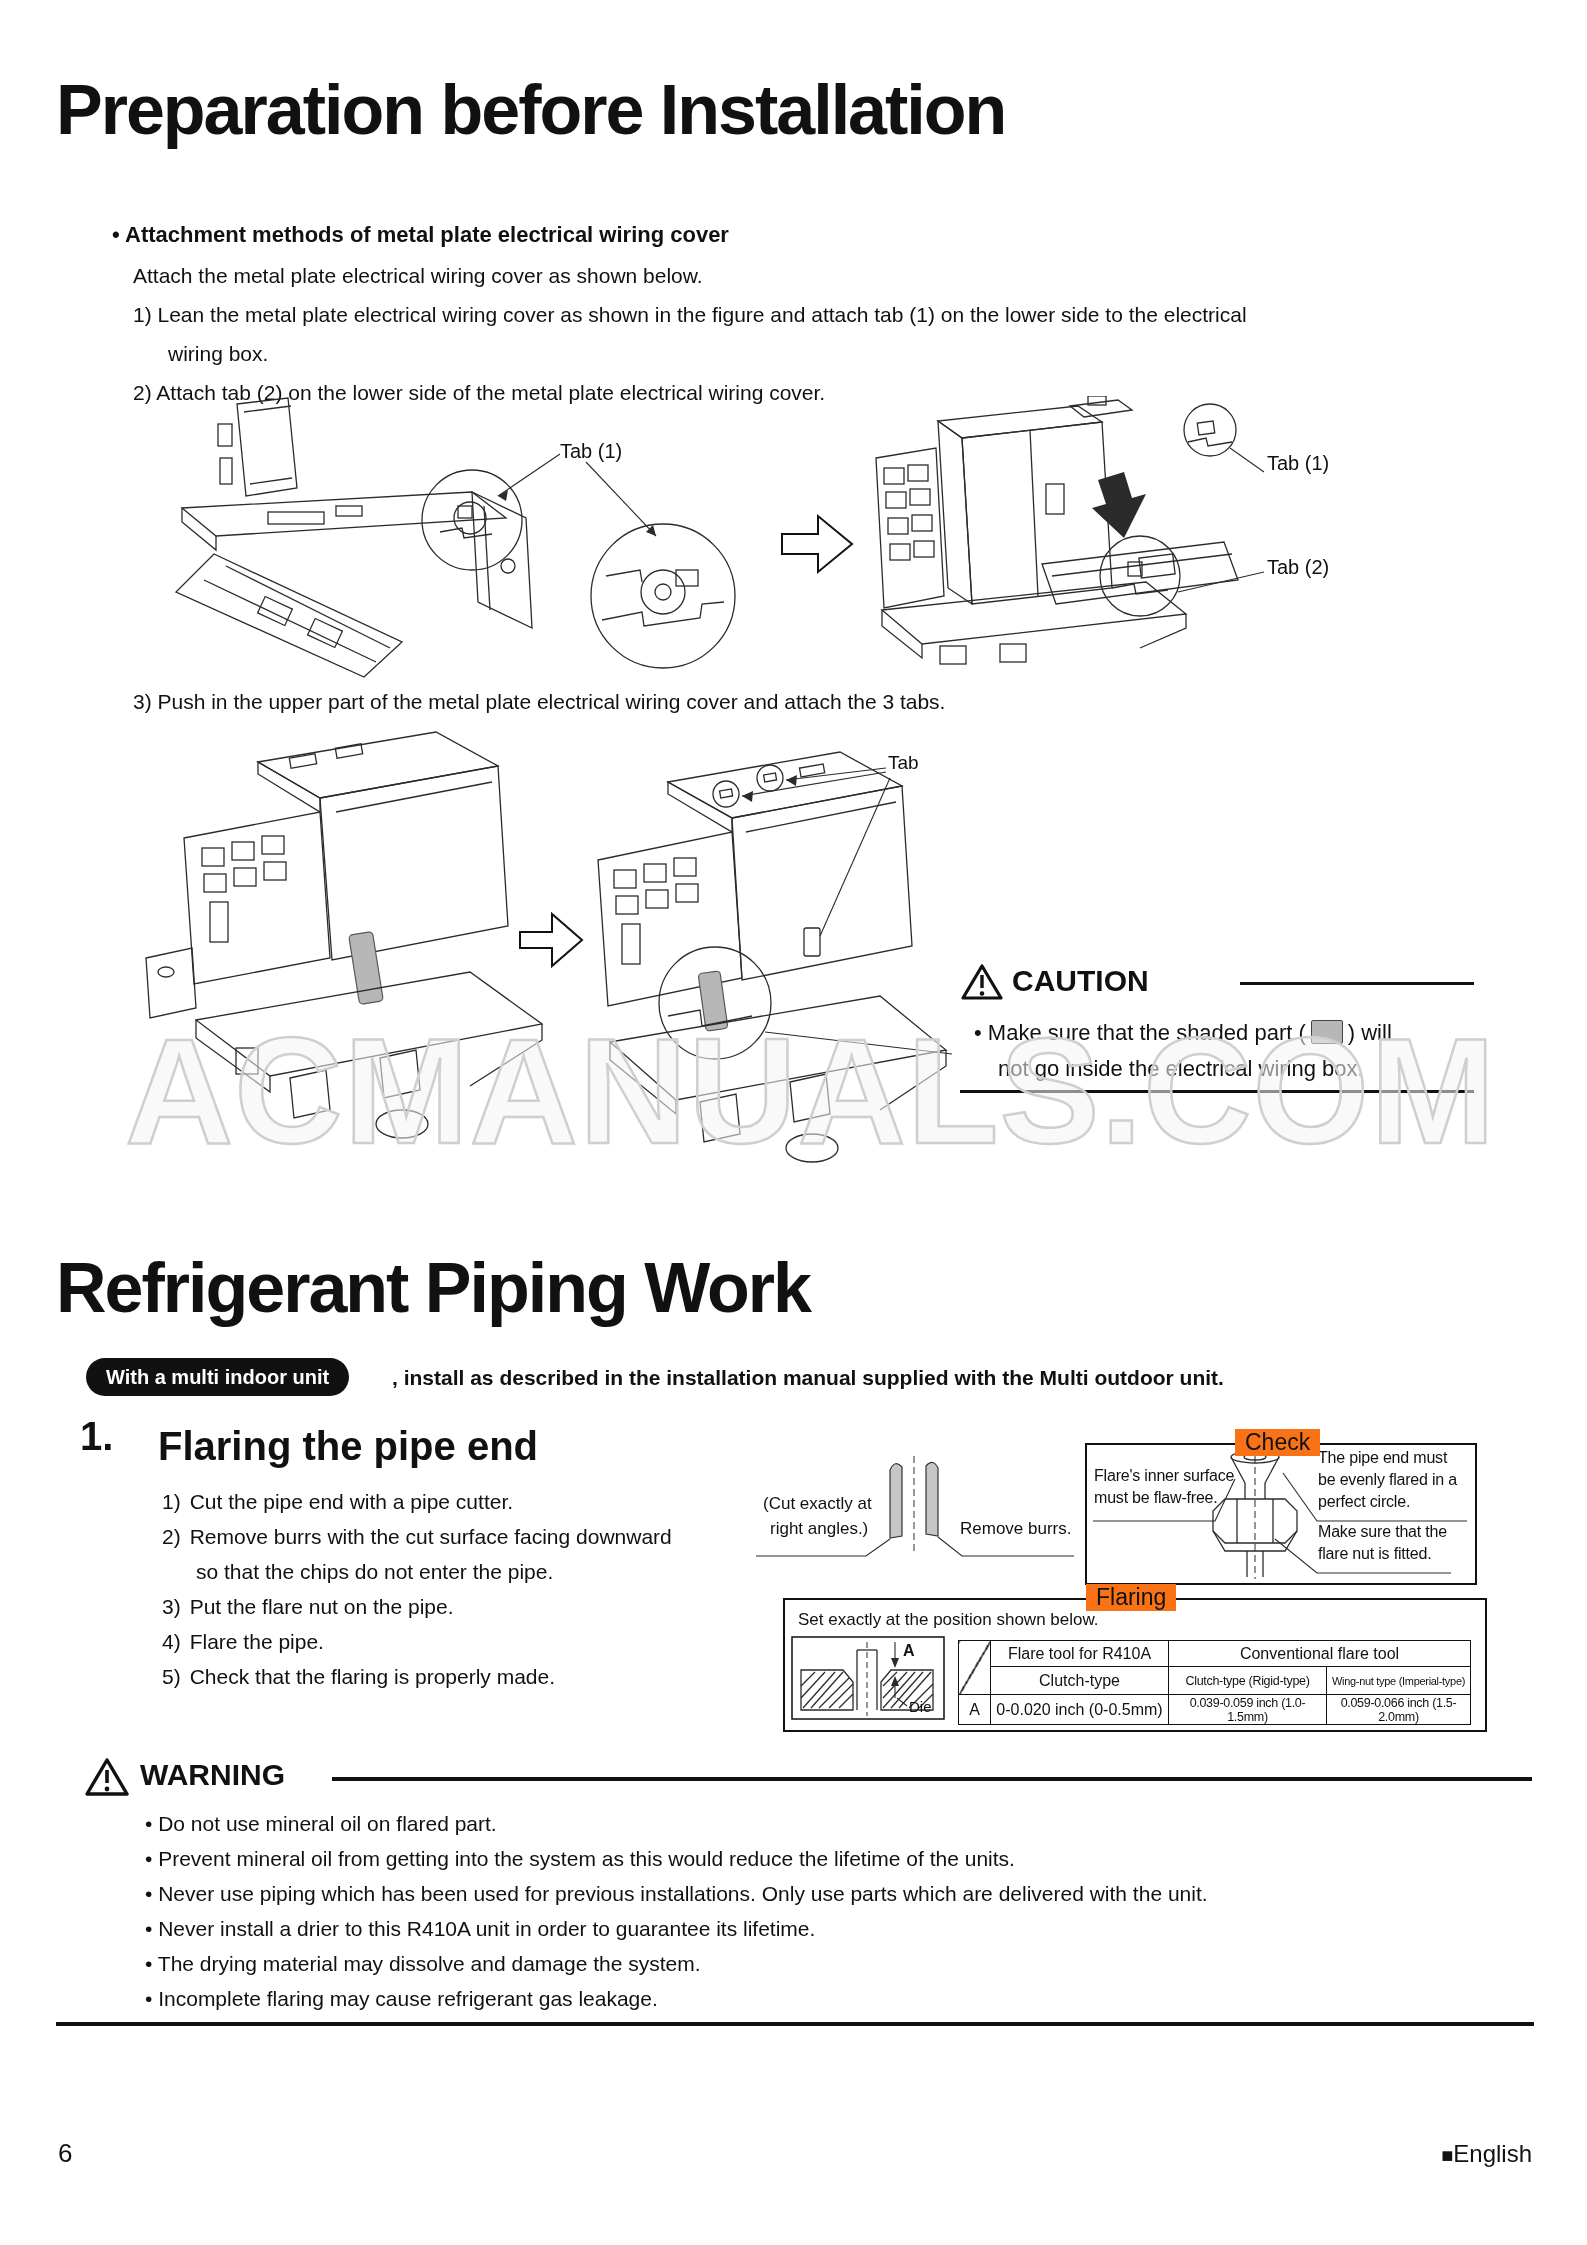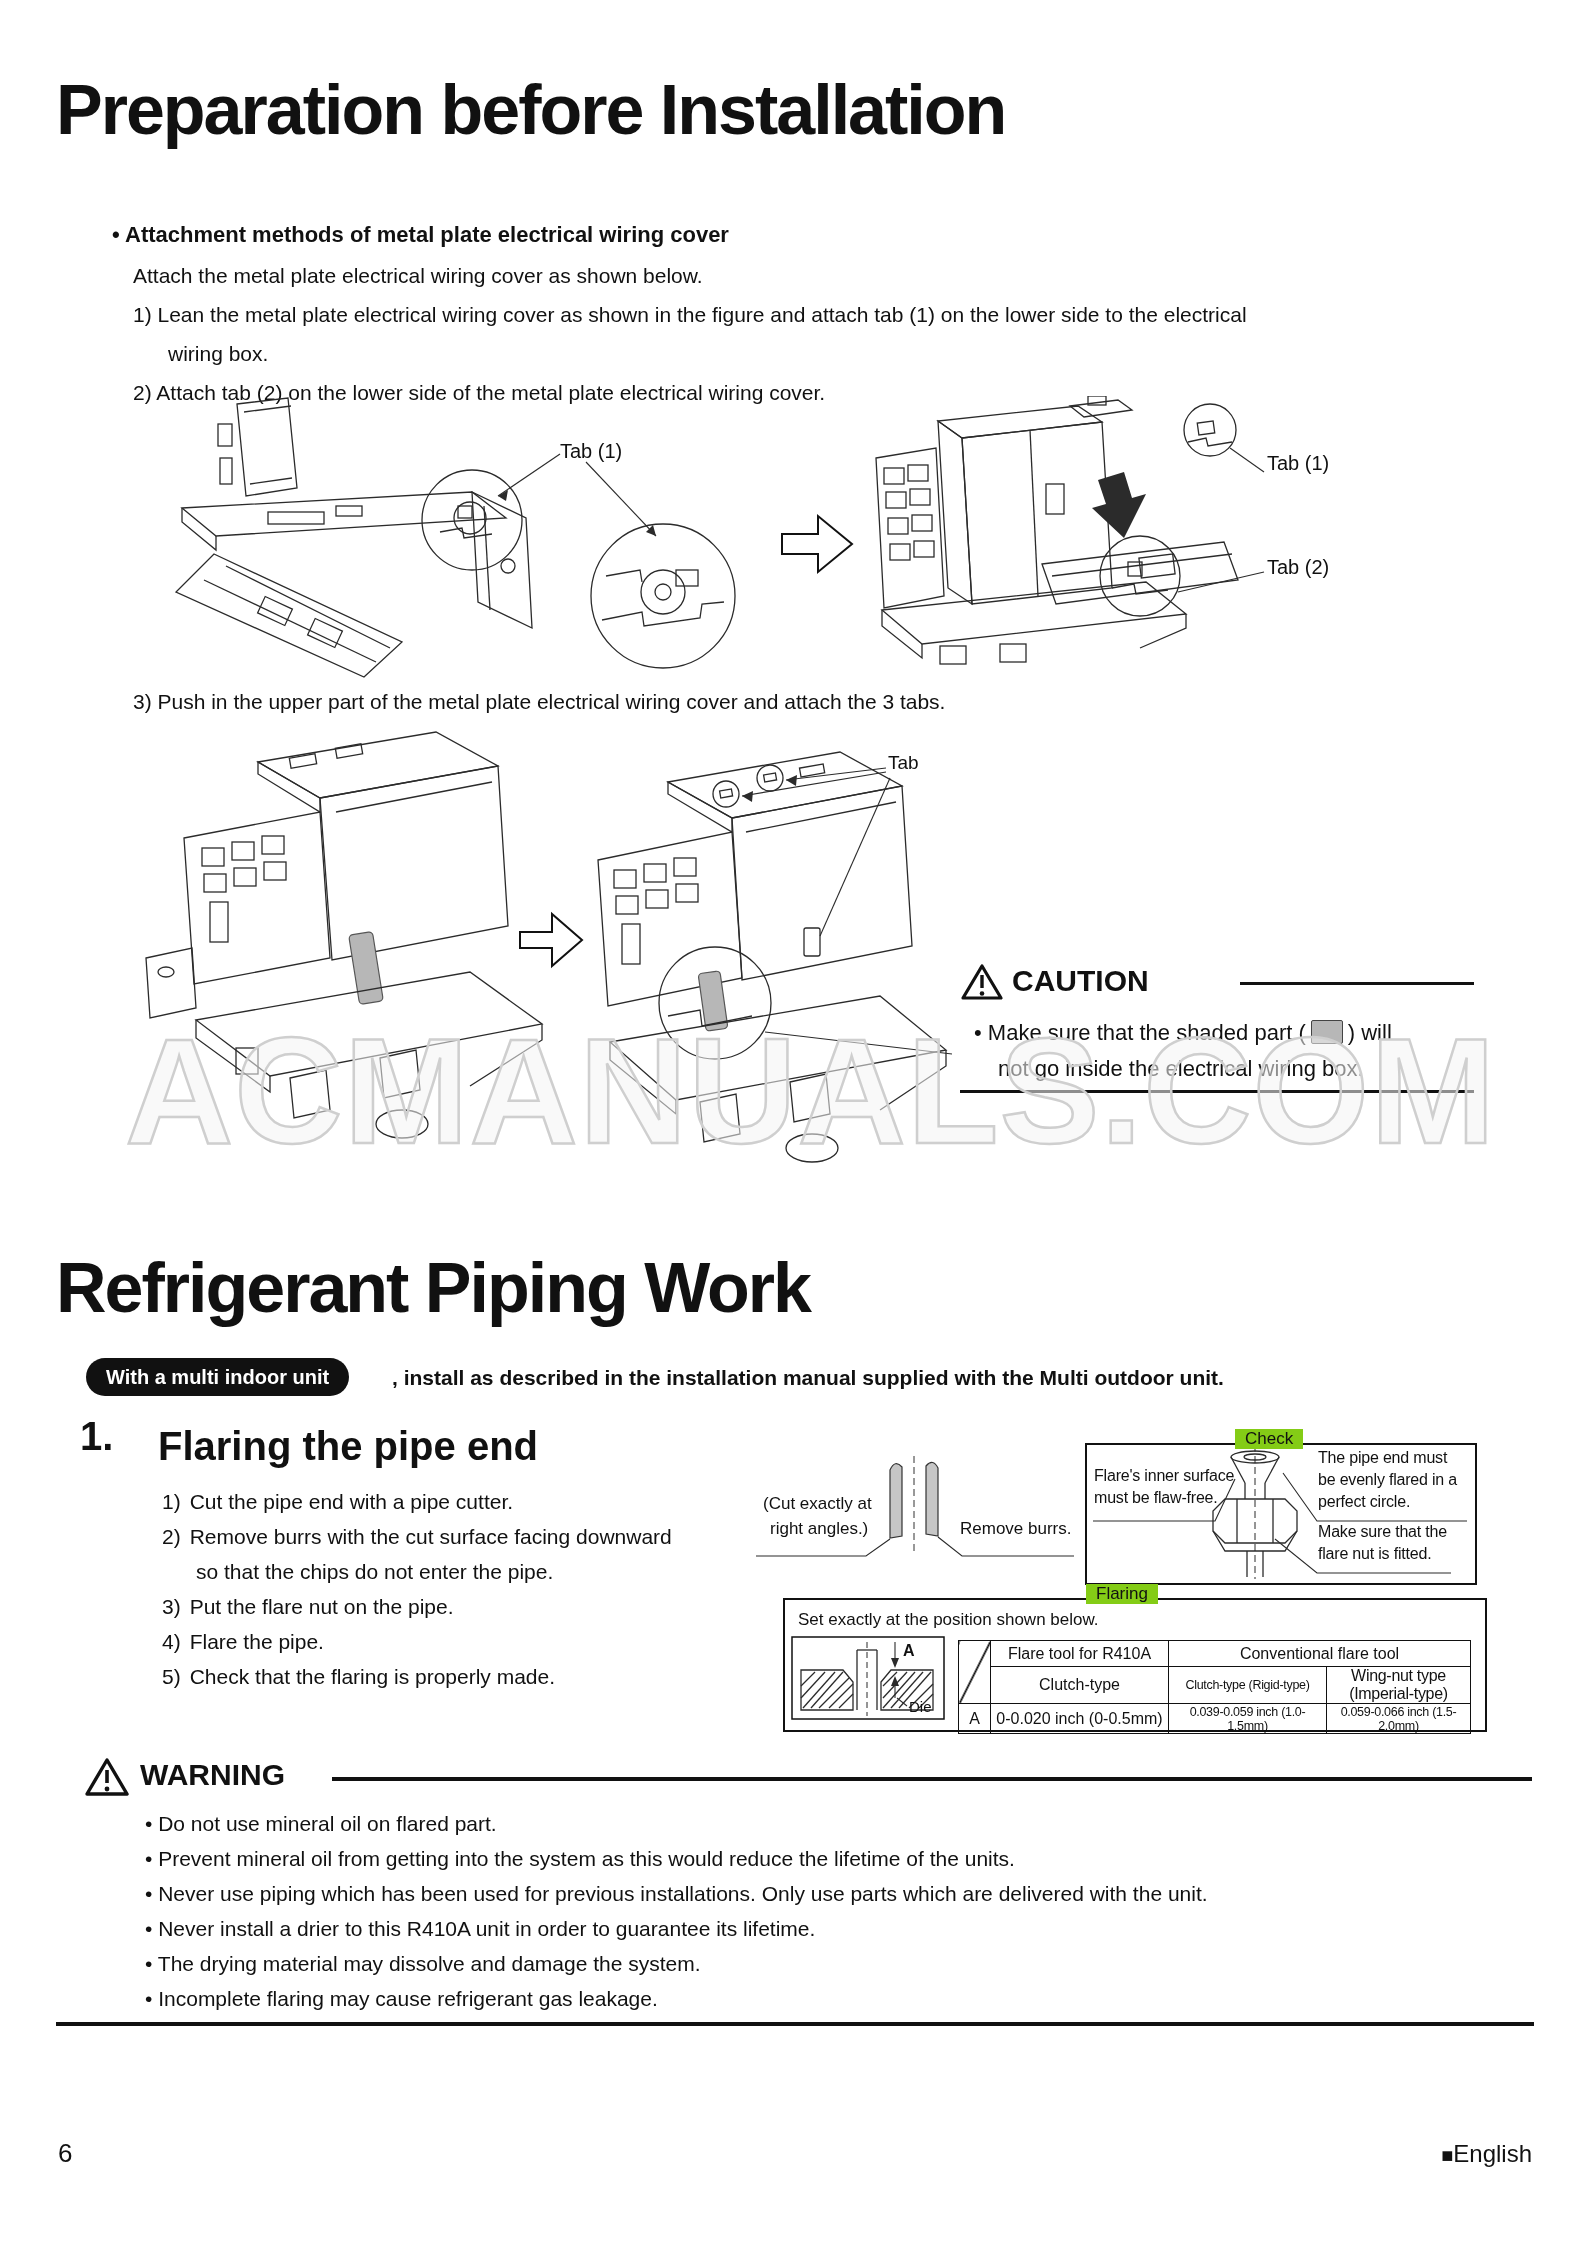--- a/index.html
+++ b/index.html
@@ -19,27 +19,27 @@
   .art{stroke:#2b2b2b;stroke-width:1.3;fill:none;}
   .artbold{stroke:#111;stroke-width:2;fill:none;}
   .shade{fill:#b7b7b7;stroke:#555;stroke-width:1.2;}
   .leader{stroke:#2b2b2b;stroke-width:1.1;fill:none;}
   .ah{fill:#2b2b2b;stroke:none;}
   .watermark{font-size:150px;font-weight:700;white-space:nowrap;
      color:rgba(244,244,244,0.55);-webkit-text-stroke:2.5px #cfcfcf;letter-spacing:1px;z-index:6;pointer-events:none;}
   .badge{background:#111;color:#fff;border-radius:19px;height:38px;line-height:38px;
      padding:0 20px;font-size:20px;font-weight:700;white-space:nowrap;}
   .boxframe{border:2.5px solid #111;background:transparent;}
-  .boxtitle{font-size:17px;background:#84cc16;padding:0 10px;white-space:nowrap;z-index:3;}
+  .boxtitle{font-size:23px;background:#f97316;padding:0 10px;white-space:nowrap;z-index:3;}
   .swatch{display:inline-block;width:30px;height:22px;background:#b7b7b7;border:1.5px solid #444;
      border-radius:2px;vertical-align:-4px;margin:0 5px;}
   table.flare{border-collapse:collapse;table-layout:fixed;width:512px;}
   table.flare td{border:1.6px solid #111;text-align:center;vertical-align:middle;padding:0 1px;overflow:hidden;}
   td.diag{background:linear-gradient(to bottom right,#fff 48.5%,#111 48.5%,#111 51.5%,#fff 51.5%);}
-  .f16{font-size:16px;}.f13{font-size:12.5px;letter-spacing:-0.3px;}.f12{font-size:16px;letter-spacing:-0.3px;}
+  .f16{font-size:16px;}.f13{font-size:12.5px;letter-spacing:-0.3px;}.f12{font-size:11px;letter-spacing:-0.3px;}
   svg text{font-family:"Liberation Sans",sans-serif;fill:#111;}
   .nowrap{white-space:nowrap;}
   .stepline{display:flex;gap:9px;}
 </style>
 </head>
 <body>
 
 <div id="page">
 
   <div class="abs h1" style="left:56px;top:70px;">Preparation before Installation</div>

